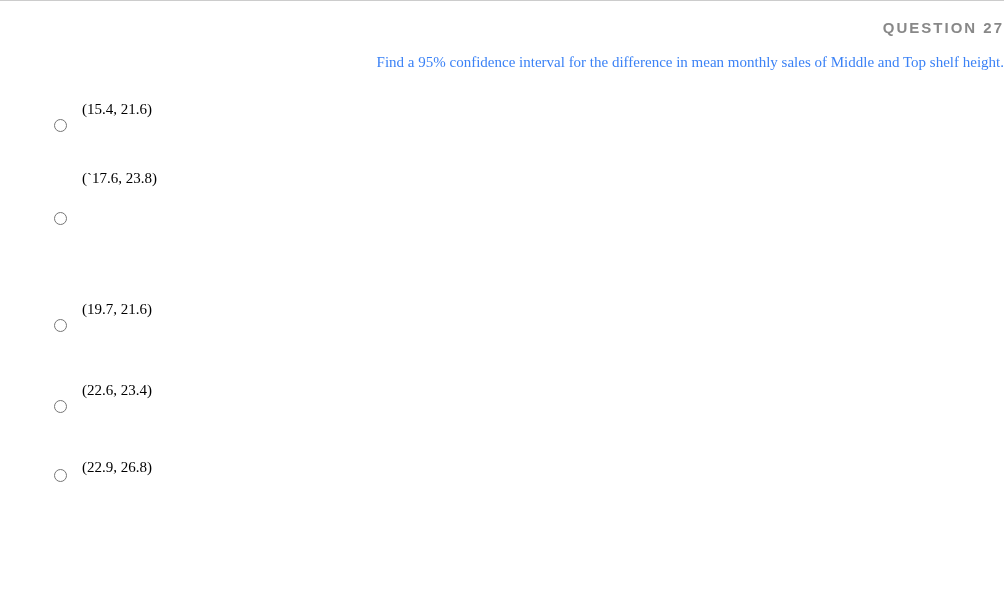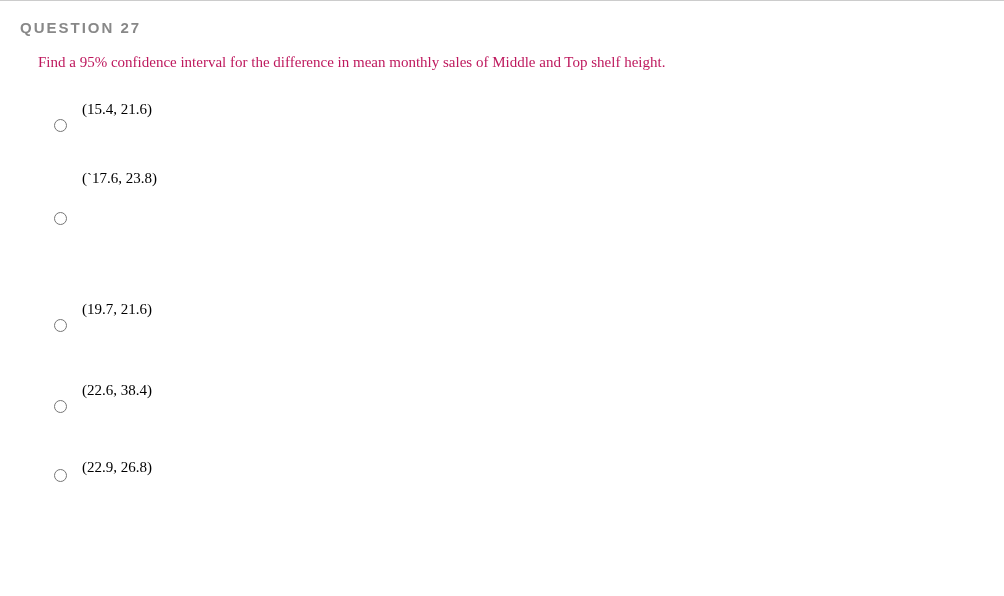--- a/index.html
+++ b/index.html
@@ -1,18 +1,19 @@
 <!DOCTYPE html>
 <html><head>
   <meta charset="utf-8">
   <style>
     * {
       margin: 0;
       padding: 0;
       box-sizing: border-box;
+      text-align: right;
     }
     body {
       font-family: Georgia, 'Times New Roman', serif;
       background: #fff;
       width: 1004px;
       height: 596px;
       overflow: hidden;
     }
     .top-border {
       border-top: 1px solid #ccc;
@@ -21,21 +22,21 @@
     .question-header {
       font-family: Arial, Helvetica, sans-serif;
       font-weight: bold;
       font-size: 15px;
       letter-spacing: 2px;
       color: #888;
       padding: 18px 0 0 20px;
     }
     .question-text {
       font-size: 15px;
-      color: #be185d;
+      color: #3b82f6;
       padding: 18px 0 0 38px;
       font-family: Georgia, 'Times New Roman', serif;
     }
     .options-container {
       padding: 22px 0 0 54px;
     }
     .option-row {
       display: flex;
       align-items: flex-end;
       position: relative;
@@ -115,21 +116,21 @@
     <div class="radio-wrapper">
       <input type="radio" name="q27" style="">
     </div>
     <div class="option-label">(19.7, 21.6)</div>
   </div>
 
   <div class="option-row row-3">
     <div class="radio-wrapper">
       <input type="radio" name="q27" style="">
     </div>
-    <div class="option-label">(22.6, 38.4)</div>
+    <div class="option-label">(22.6, 23.4)</div>
   </div>
 
   <div class="option-row row-4">
     <div class="radio-wrapper">
       <input type="radio" name="q27" style="">
     </div>
     <div class="option-label">(22.9, 26.8)</div>
   </div>
 
 </div>

